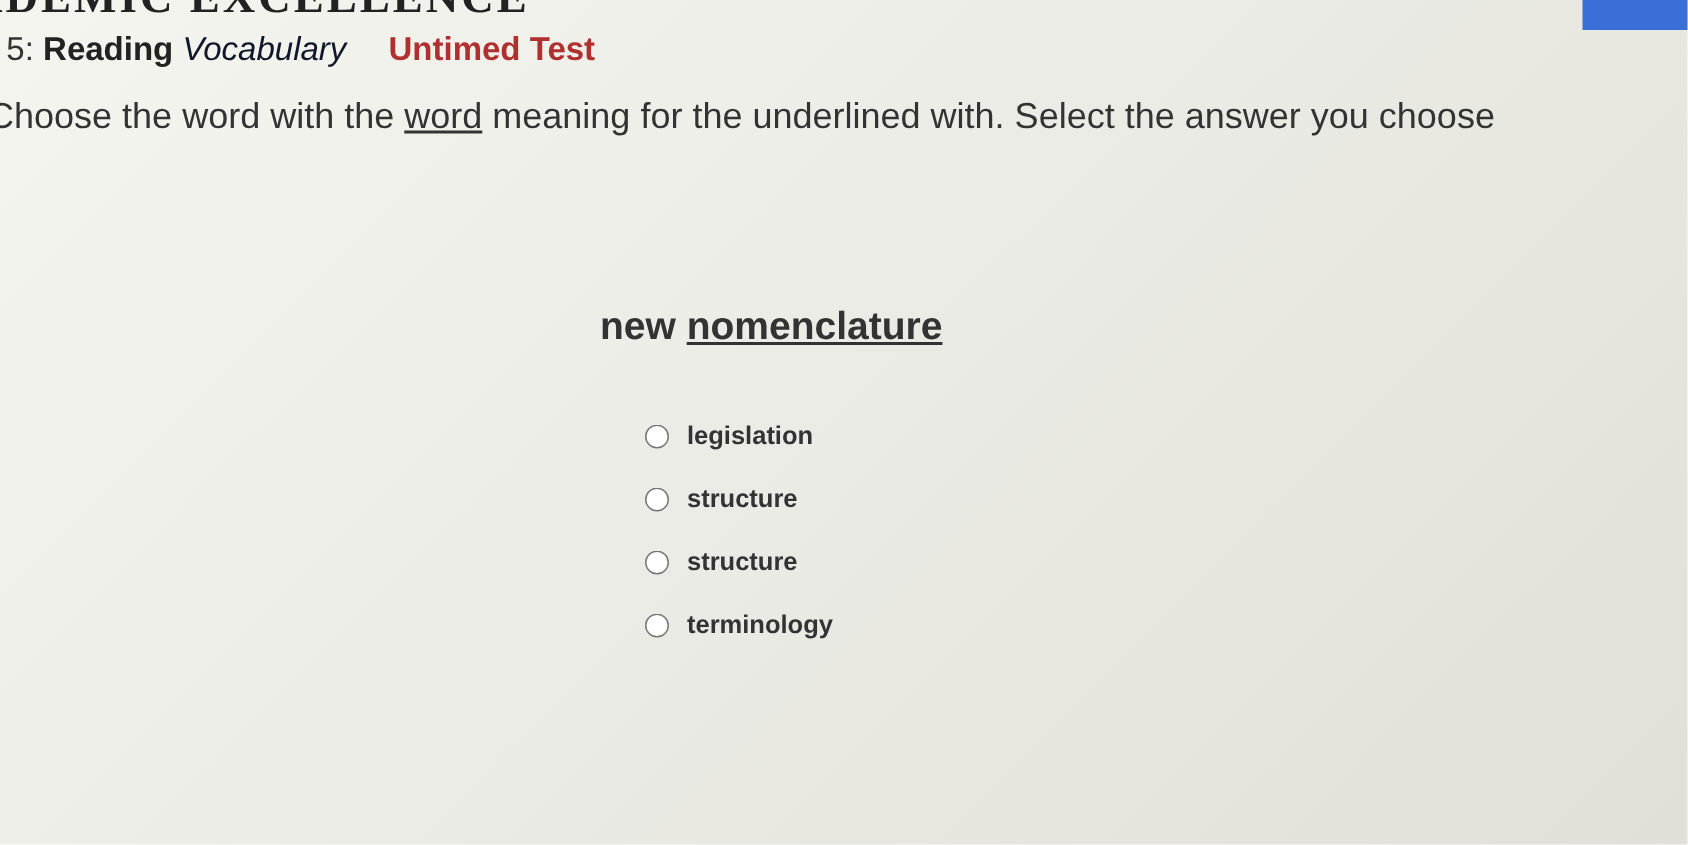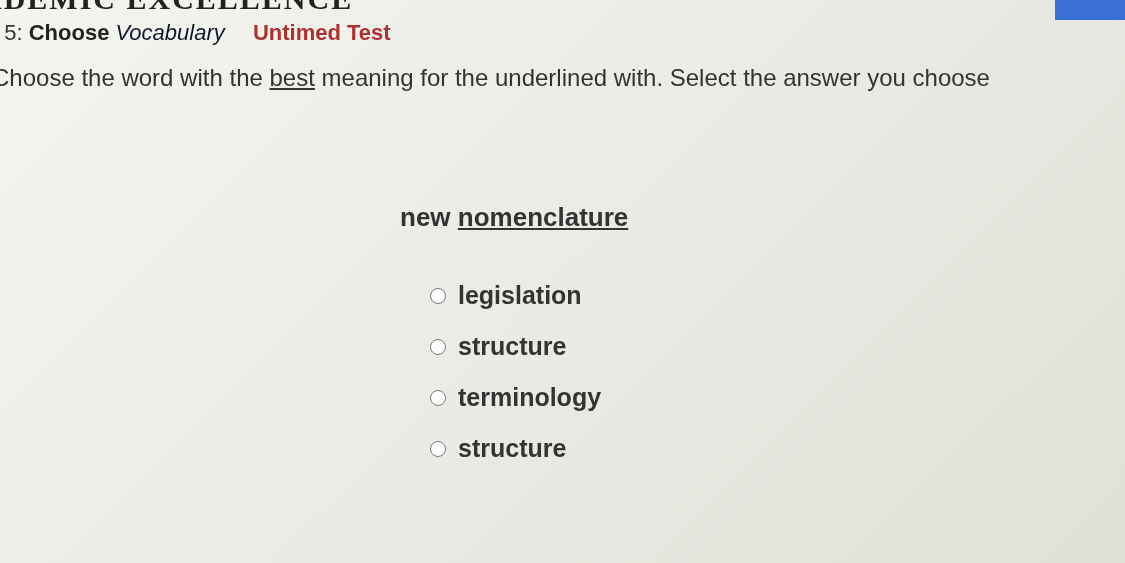--- a/index.html
+++ b/index.html
@@ -83,66 +83,66 @@
       cursor: pointer;
     }
     .option input[type="radio"] {
       width: 16px;
       height: 16px;
       margin-right: 12px;
       cursor: pointer;
       accent-color: #555;
     }
     .option-label {
-      font-size: 25px;
+      font-size: 17px;
       font-weight: bold;
       color: #333;
     }
     .corner-badge {
       position: absolute;
       top: -10px;
       right: -10px;
       width: 80px;
       height: 30px;
       background: #3a6fd8;
     }
   </style>
 </head>
 <body>
 
 <div class="corner-badge"></div>
 
 <div class="header-title">ADEMIC EXCELLENCE</div>
 
 <div class="breadcrumb">
-  <span class="level-label">vel 5: </span><span class="reading">Choose</span>
+  <span class="level-label">vel 5: </span><span class="reading">Reading</span>
   <span class="vocab">Vocabulary</span>
   <span class="test-mode">Untimed Test</span>
 </div>
 
 <div class="instruction">
-  <span>Choose the word with the </span><span class="best">best</span><span> meaning for the underlined with. Select the answer you choose</span>
+  <span>Choose the word with the </span><span class="best">word</span><span> meaning for the underlined with. Select the answer you choose</span>
 </div>
 
 <div class="question-area">
   <div class="prompt-phrase">
     <span>new </span><span class="underlined">nomenclature</span>
   </div>
 
   <div class="options">
     <label class="option">
       <input type="radio" name="answer" style="">
       <span class="option-label">legislation</span>
     </label>
     <label class="option">
       <input type="radio" name="answer" style="">
       <span class="option-label">structure</span>
     </label>
     <label class="option">
       <input type="radio" name="answer" style="">
-      <span class="option-label">terminology</span>
+      <span class="option-label">structure</span>
     </label>
     <label class="option">
       <input type="radio" name="answer" style="">
-      <span class="option-label">structure</span>
+      <span class="option-label">terminology</span>
     </label>
   </div>
 </div>
 
 </body></html>

